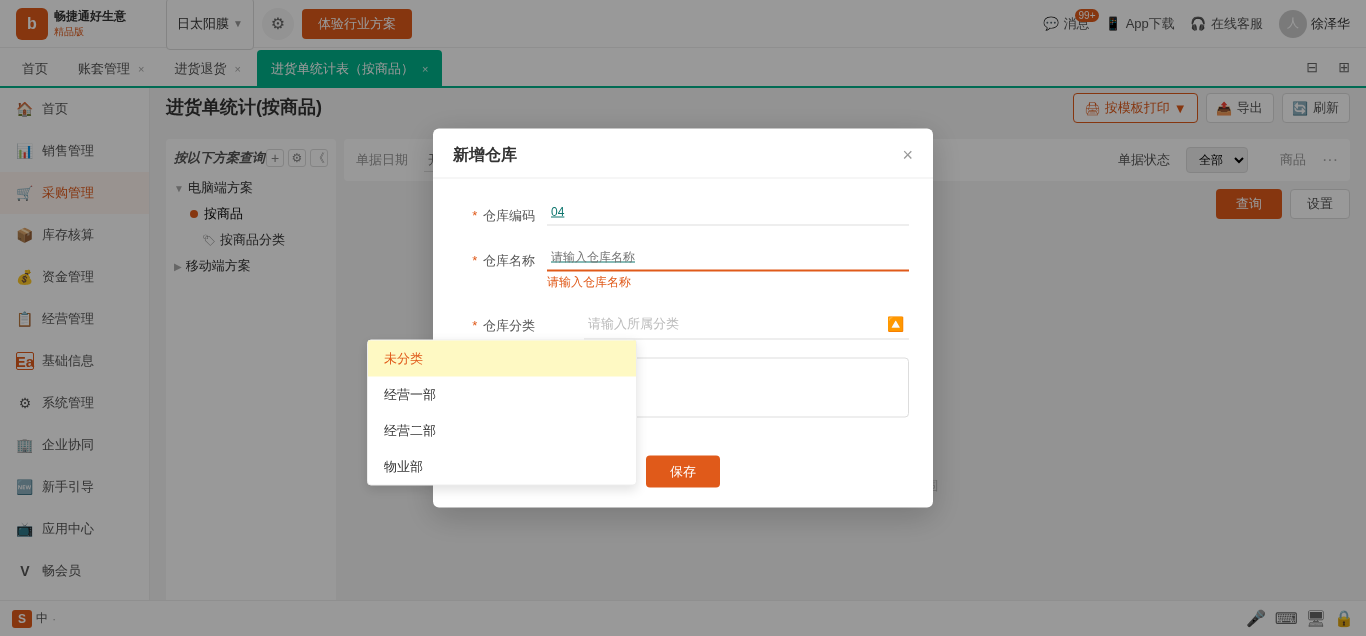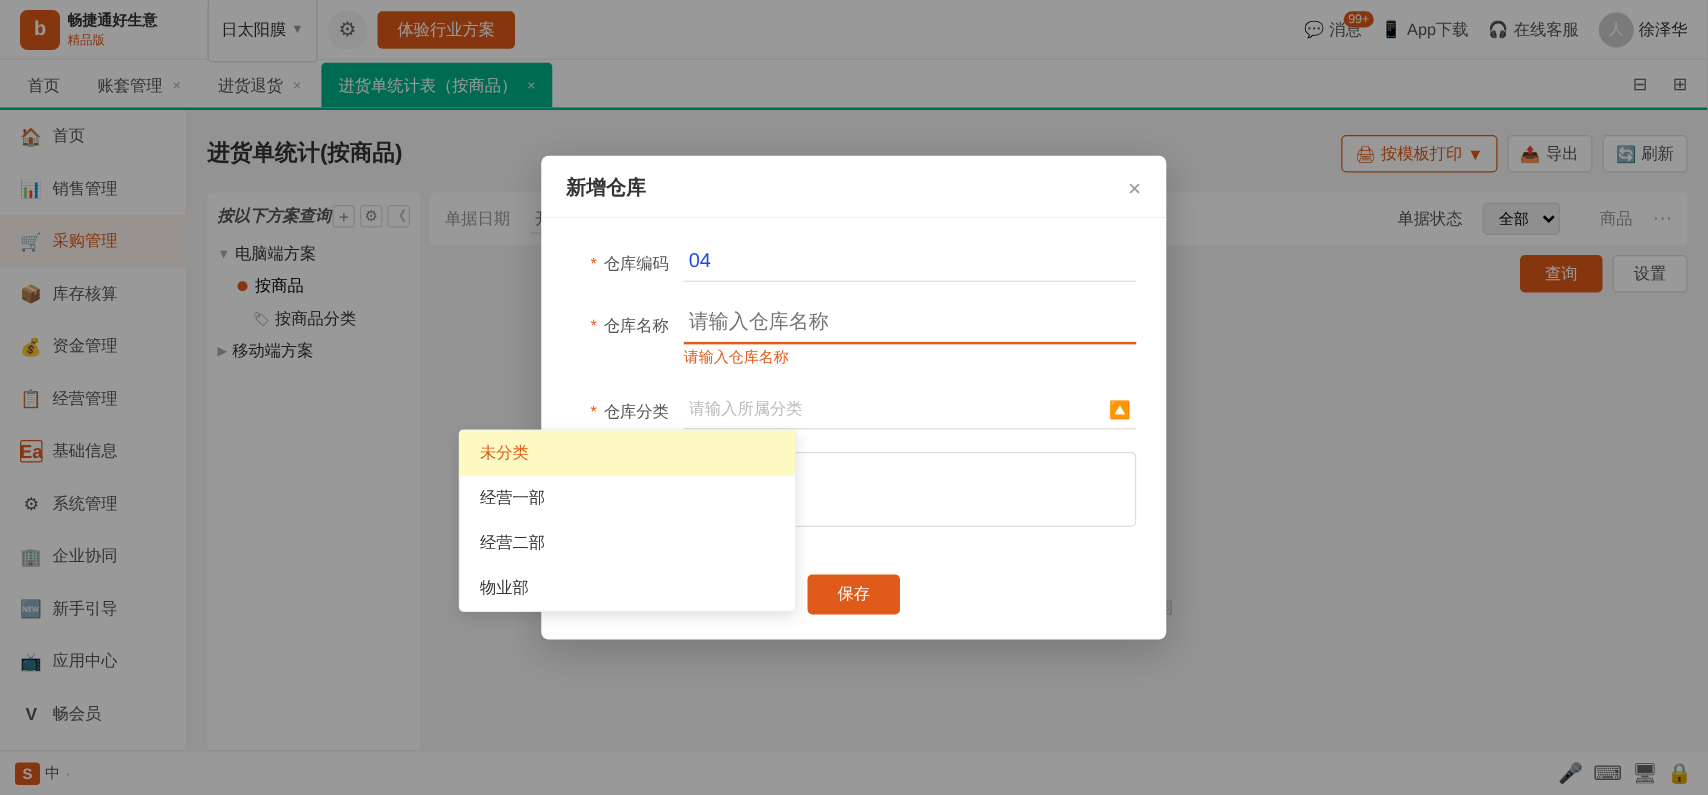--- a/index.html
+++ b/index.html
@@ -101,21 +101,21 @@
     }
     .sidebar-item {
       display: flex; align-items: center; gap: 8px;
       padding: 12px 16px; cursor: pointer; color: #555; font-size: 13px;
     }
     .sidebar-item.active { color: #e05a1a; background: #fff5f0; }
     .sidebar-icon { width: 18px; height: 18px; display: flex; align-items: center; justify-content: center; font-size: 14px; }
     .sidebar-bottom { margin-top: auto; padding: 12px 8px; display: flex; justify-content: space-between; align-items: center; }
 
     
-    .content-area { flex: 1; display: flex; flex-direction: column; padding: 20px 16px; position: relative; background: #f5f5f5; overflow: hidden; }
+    .content-area { flex: 1; display: flex; flex-direction: column; padding: 5px 16px; position: relative; background: #f5f5f5; overflow: hidden; }
     .page-title { font-size: 18px; font-weight: bold; color: #333; margin-bottom: 10px; }
     .query-btn { background: #e05a1a; color: #fff; border: none; padding: 6px 20px; border-radius: 4px; cursor: pointer; font-size: 13px; }
     .set-btn { background: #fff; color: #555; border: 1px solid #ddd; padding: 5px 16px; border-radius: 4px; cursor: pointer; font-size: 13px; }
     .tree-item { display: flex; align-items: center; gap: 4px; padding: 4px 0; cursor: pointer; font-size: 13px; color: #333; }
     .tree-item.active-tree { color: #000000; }
     .tree-sub { padding-left: 16px; }
     .active-dot { width: 8px; height: 8px; border-radius: 50%; background: #e05a1a; display: inline-block; margin-right: 2px; }
 
     
     .action-bar { display: flex; align-items: center; gap: 8px; margin-bottom: 8px; justify-content: flex-end; }
@@ -145,30 +145,31 @@
       border-bottom: 1px solid #eee;
     }
     .modal-title { font-size: 16px; font-weight: bold; color: #333; }
     .modal-close { cursor: pointer; color: #999; font-size: 18px; }
     .modal-body { padding: 20px 24px; }
     .form-row { display: flex; align-items: flex-start; margin-bottom: 18px; }
     .form-label { width: 90px; text-align: right; padding-right: 12px; font-size: 13px; color: #555; padding-top: 8px; }
     .required-star { color: #e05a1a; margin-right: 2px; }
     .form-input {
       flex: 1; border: none; border-bottom: 1px solid #ddd;
-      padding: 6px 4px; font-size: 16px; color: #1d4ed8; outline: none;
+      padding: 6px 4px; font-size: 12px; color: #0f766e; outline: none;
       background: transparent;
+      text-decoration: underline;
     }
     .form-input.error-border { border-bottom: 2px solid #e05a1a; }
     .error-text { color: #e05a1a; font-size: 12px; margin-top: 2px; }
     .form-control-wrap { flex: 1; display: flex; flex-direction: column; }
     .form-select-wrap {
       flex: 1; border: none; border-bottom: 1px solid #ddd;
       padding: 6px 4px; font-size: 13px; color: #333;
-      display: flex; align-items: center; position: relative; cursor: pointer;
+      display: flex; align-items: center; position: relative; cursor: pointer; margin-left: 37px;
     }
     .form-select-wrap .up-arrow {
       margin-left: auto; color: #e05a1a; font-size: 14px;
     }
     .textarea-input {
       flex: 1; border: 1px solid #ddd; border-radius: 4px;
       padding: 6px 8px; font-size: 13px; color: #333; resize: none; height: 60px;
     }
     .modal-footer { display: flex; justify-content: center; gap: 10px; padding: 0 24px 20px; }
     .save-btn { background: #e05a1a; color: #fff; border: none; padding: 7px 24px; border-radius: 4px; cursor: pointer; font-size: 13px; }

